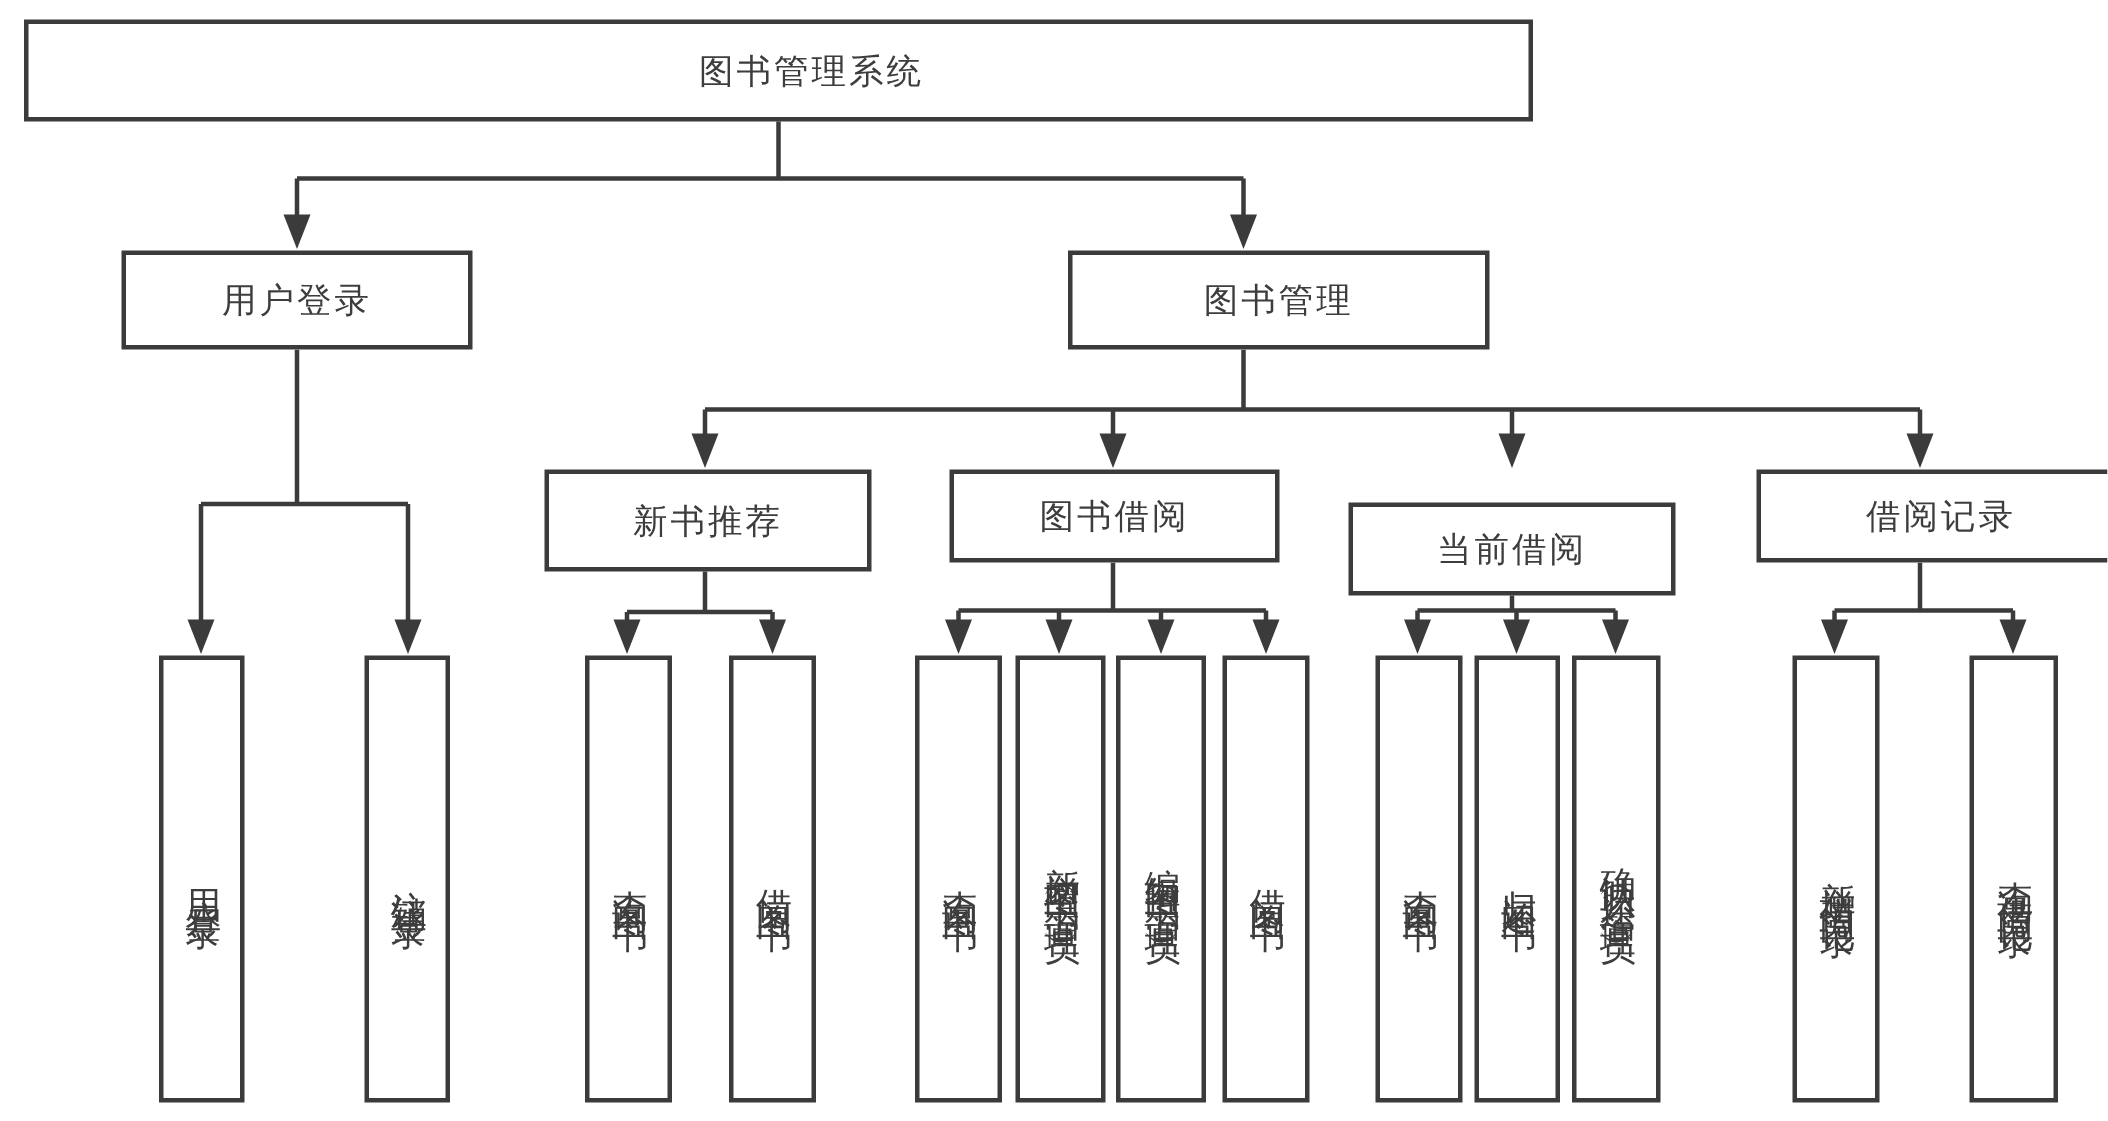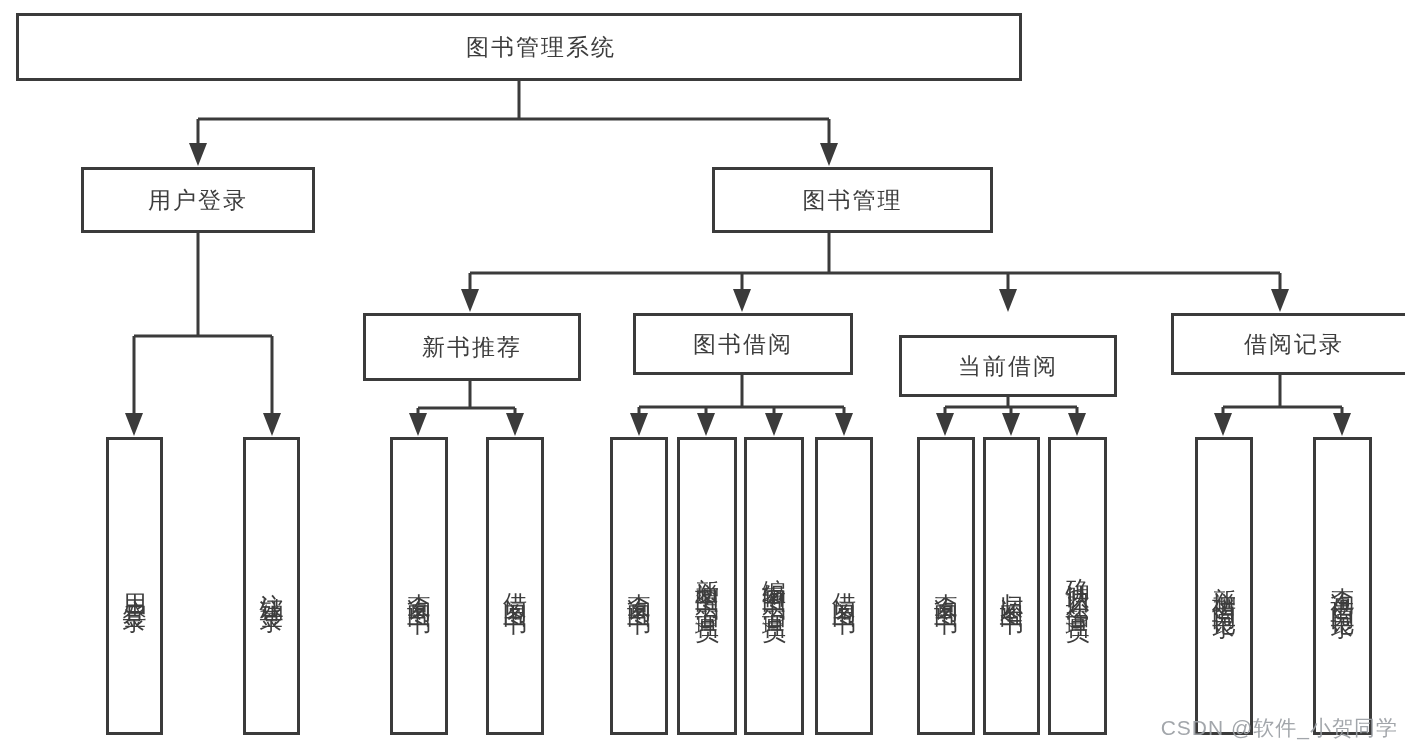--- a/index.html
+++ b/index.html
@@ -139,15 +139,14 @@
     <span class="vlabel">确认归还（管理员）</span>
   </div>
 
   <div class="box vbox" style="left:1195px;top:437px;width:58px;height:298px;">
     <span class="vlabel">新增借阅记录</span>
   </div>
   <div class="box vbox" style="left:1313px;top:437px;width:59px;height:298px;">
     <span class="vlabel">查询借阅记录</span>
   </div>
 
-  <div class="watermark">CSDN @软件_小贺同学</div>
 
 </div>
 
 </body></html>

